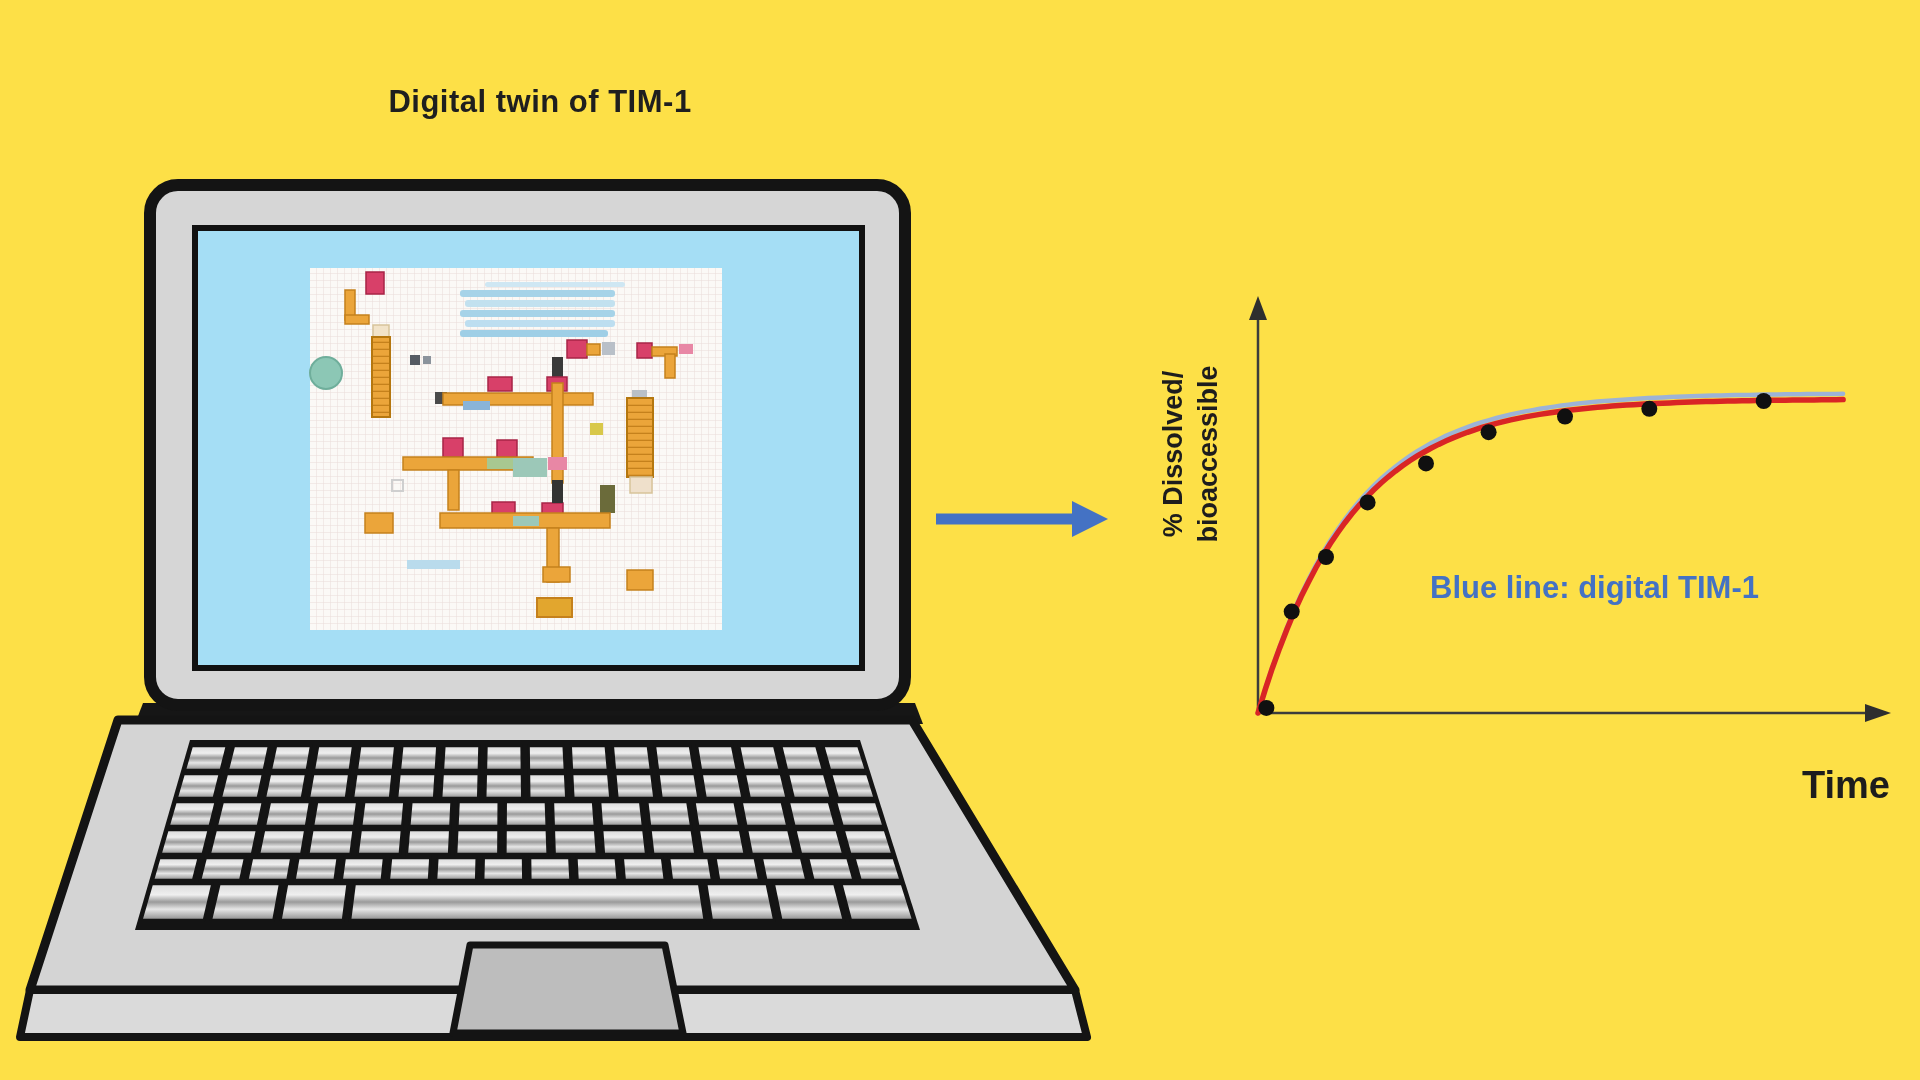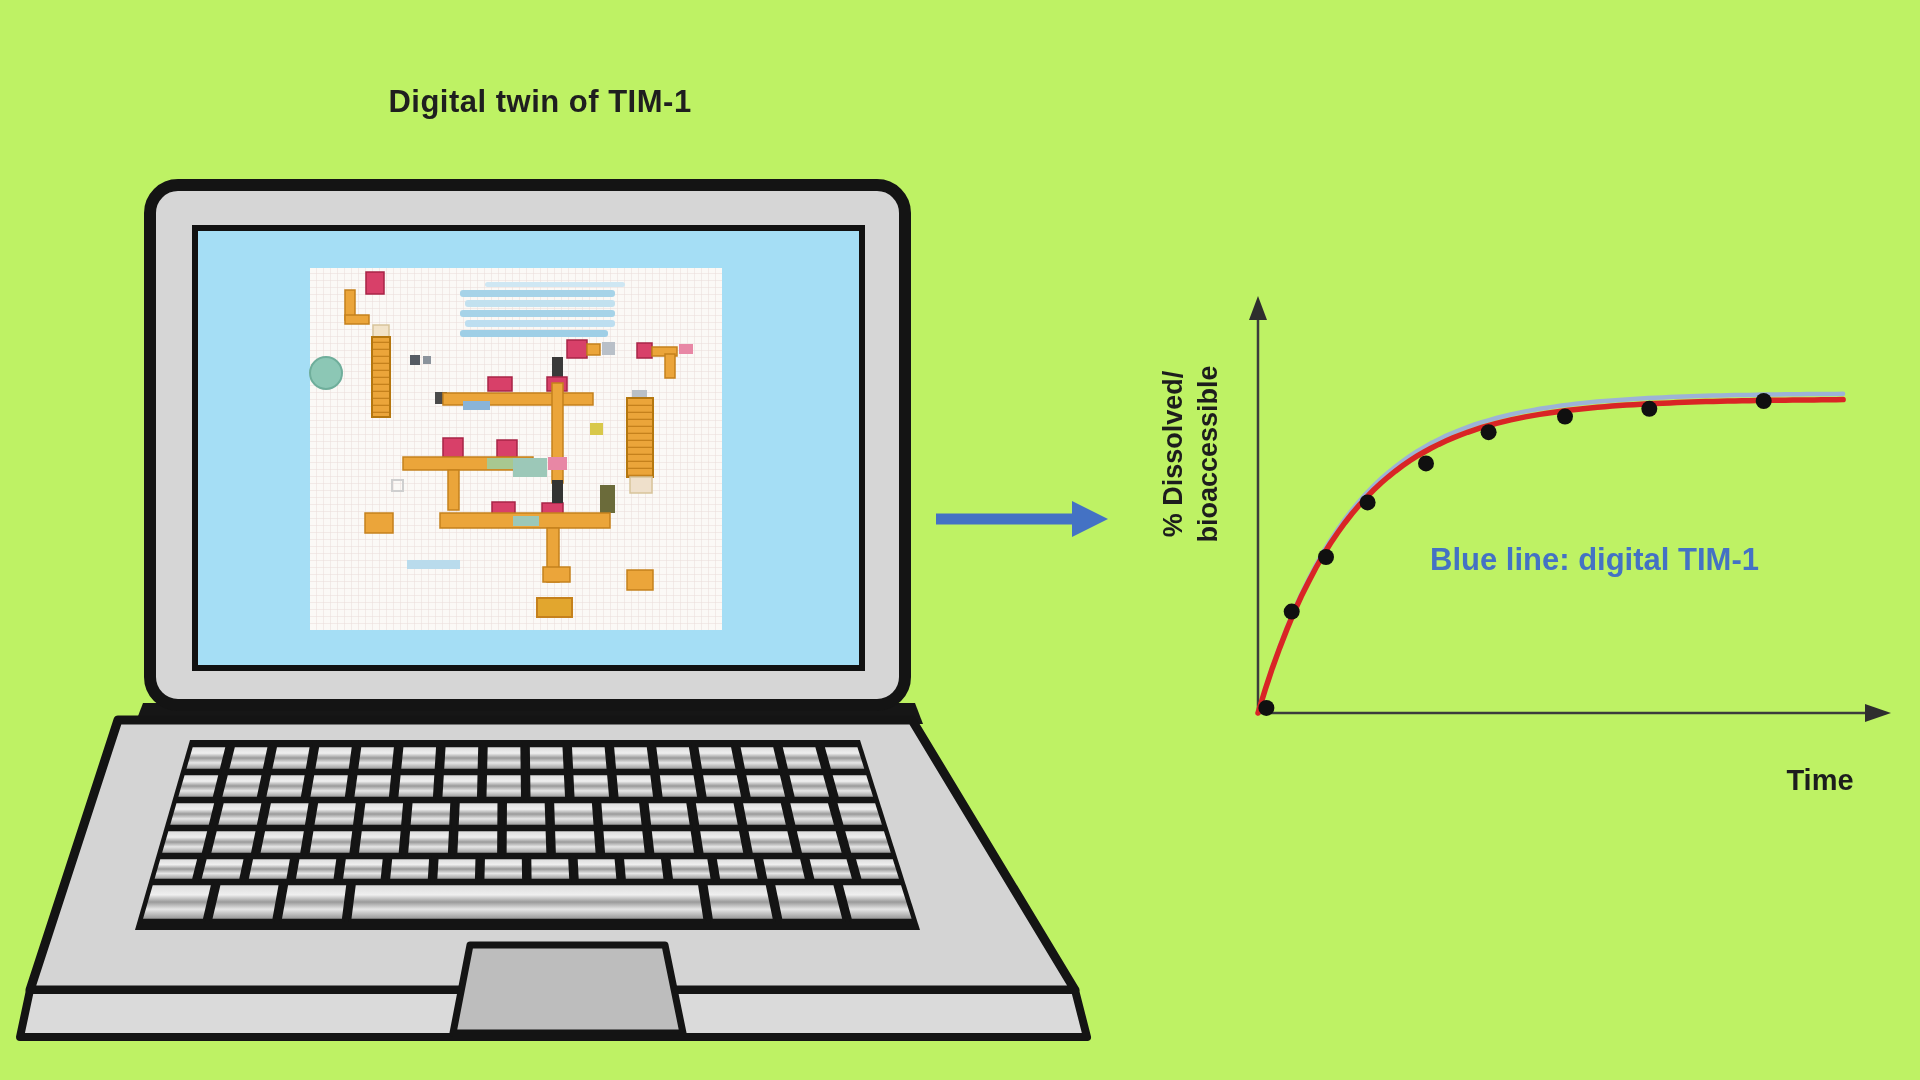--- a/index.html
+++ b/index.html
@@ -1,22 +1,22 @@
 <!DOCTYPE html>
 <html><head>
 <meta charset="utf-8">
 <style>
   html,body{margin:0;padding:0;background:#ffffff;}
-  #stage{position:relative;width:1920px;height:1080px;background:#bef264;overflow:hidden;
+  #stage{position:relative;width:1920px;height:1080px;background:#fde047;overflow:hidden;
          font-family:"Liberation Sans",sans-serif;}
   .abs{position:absolute;}
   #title{left:260px;top:84px;width:560px;text-align:center;font-size:31px;font-weight:bold;color:#1f1f1f;letter-spacing:.5px;}
   #ylabel{left:1046px;top:414px;width:300px;height:80px;transform:rotate(-90deg);
           text-align:center;font-size:27px;font-weight:bold;color:#1d1d1d;line-height:35px;}
-  #xlabel{left:1750px;top:764px;width:140px;text-align:center;font-size:29px;font-weight:bold;color:#1d1d1d;}
+  #xlabel{left:1750px;top:764px;width:140px;text-align:right;font-size:38px;font-weight:bold;color:#1d1d1d;}
   #legend-blue{left:1430px;top:542px;font-size:31px;font-weight:bold;}
   #legend-red{left:1421px;top:631px;font-size:32px;font-weight:bold;}
 </style>
 </head>
 <body>
 
 <div id="stage">
 
   <div class="abs" id="title">Digital twin of TIM-1</div>
 
@@ -244,15 +244,15 @@
         <circle cx="509.3" cy="128.8" r="8" fill="#101010"></circle>
         <circle cx="623.7" cy="121.0" r="8" fill="#101010"></circle>
       </g>
   </svg>
 
   <div class="abs" id="ylabel">
     <span>% Dissolved/</span><br>
     <span>bioaccessible</span>
   </div>
   <div class="abs" id="xlabel">Time</div>
-  <div class="abs" id="legend-blue" style="color: rgb(68, 114, 196);">Blue line: digital TIM-1</div>
+  <div class="abs" id="legend-blue" style="color: rgb(68, 114, 196); margin-top: 28px;">Blue line: digital TIM-1</div>
 
 </div>
 
 </body></html>

